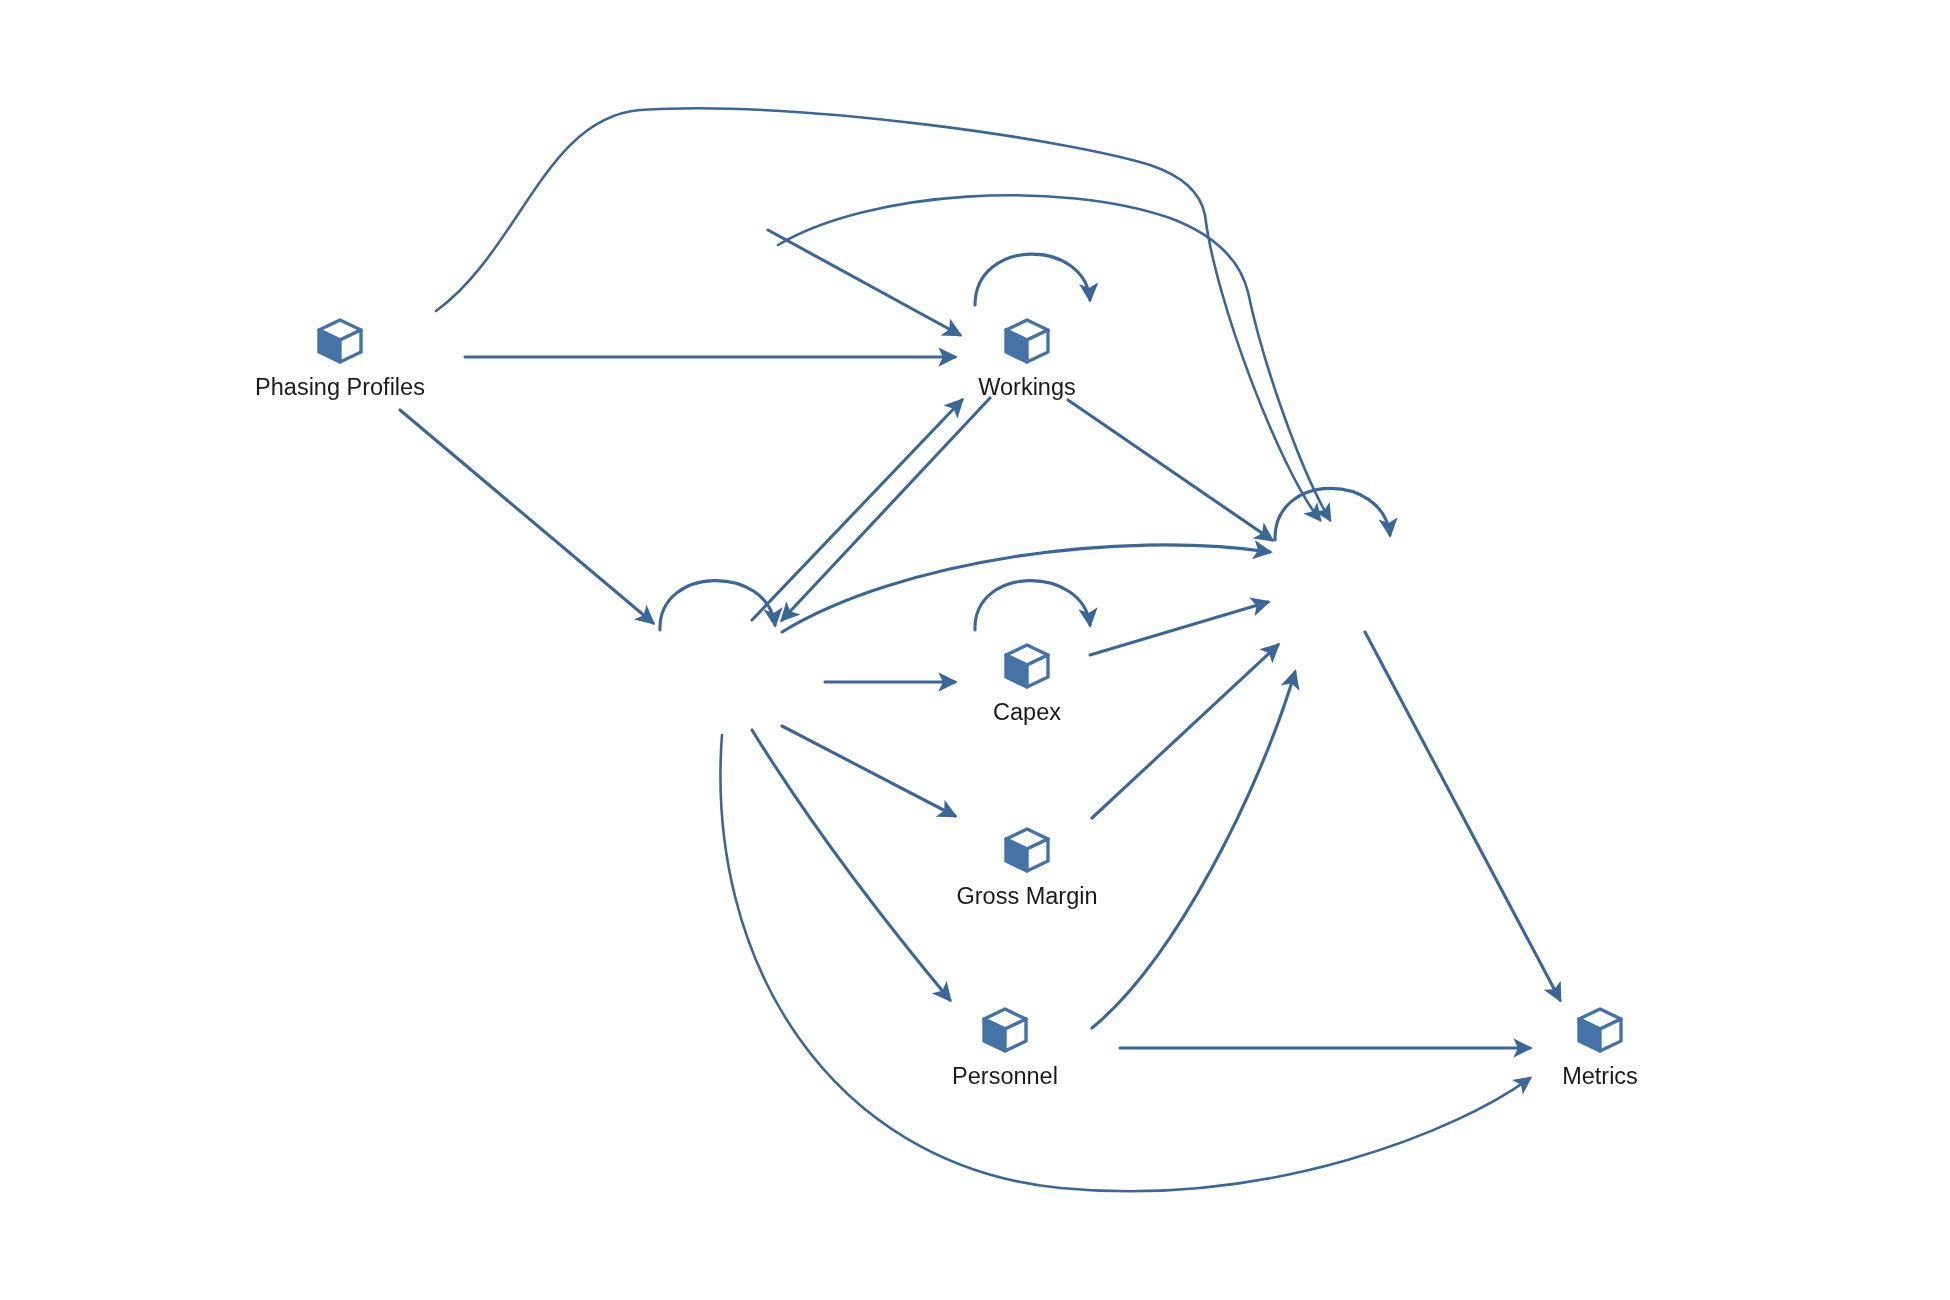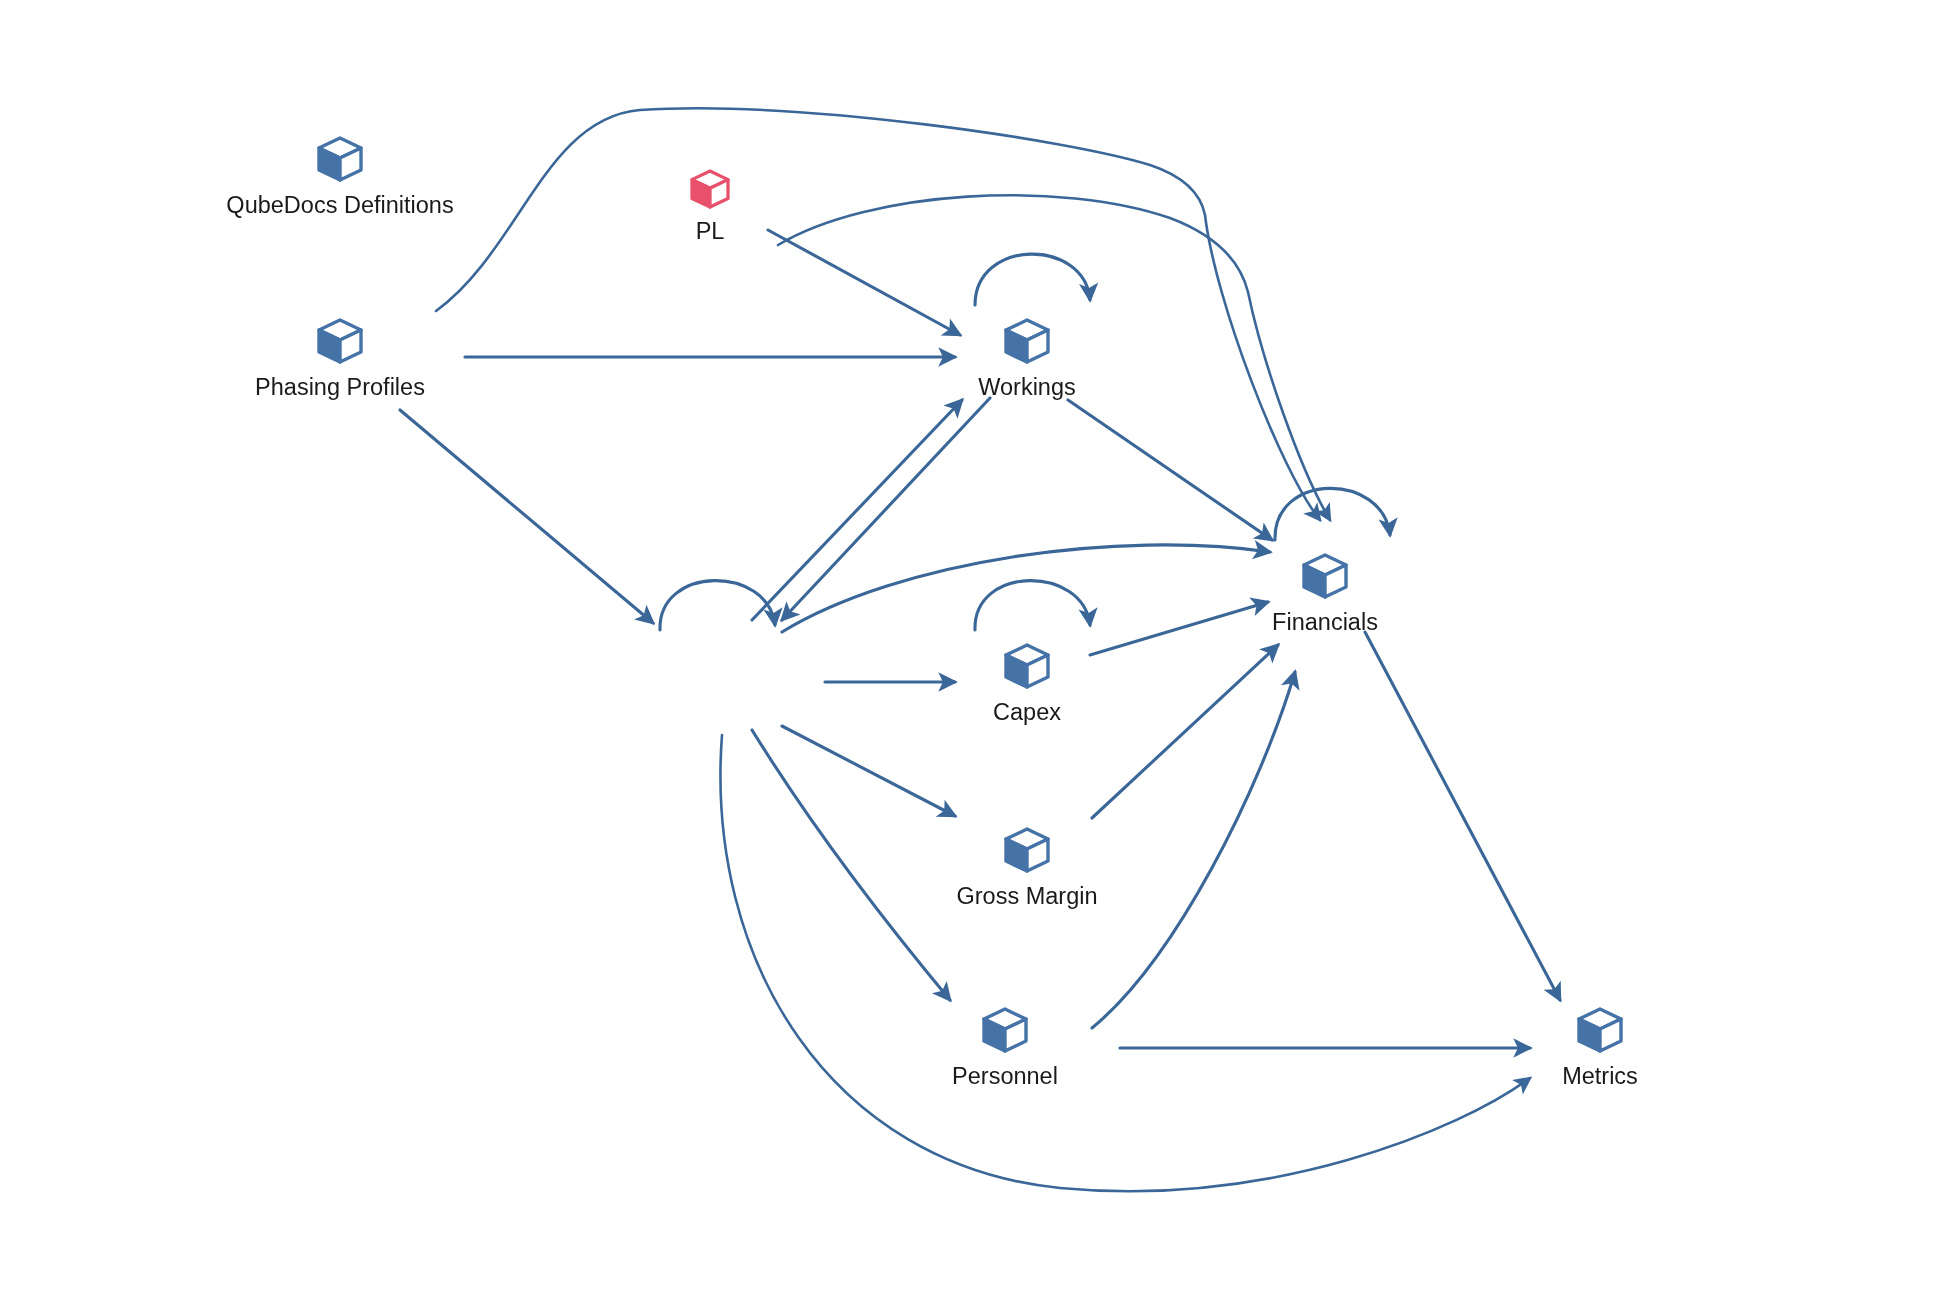--- a/index.html
+++ b/index.html
@@ -119,64 +119,40 @@
 
     <path class="edge-path" marker-end="url(#arrowhead)" d="M 1092 1028 C 1175 960 1260 790 1295 672"></path>
 
     <path class="edge-path" marker-end="url(#arrowhead)" d="M 1120 1048 L 1530 1048"></path>
 
     <path class="edge-path" marker-end="url(#arrowhead)" d="M 1275 540 C 1273 472 1383 472 1390 535"></path>
 
     <path class="edge-path" marker-end="url(#arrowhead)" d="M 1365 632 L 1560 1000"></path>
   </svg>
 
-  <div class="node" style="left:340px; top:175px;">
-    <svg class="node-icon" viewBox="0 0 56 56">
-      <path d="M28 7 L49 17 L28 27 L7 17 Z" fill="#ffffff" stroke="#4573a7" stroke-width="3.4" stroke-linejoin="round"></path>
-      <path d="M7 17 L7 39 L28 49 L28 27 Z" fill="#4573a7" stroke="#4573a7" stroke-width="3.4" stroke-linejoin="round"></path>
-      <path d="M49 17 L49 39 L28 49 L28 27 Z" fill="#ffffff" stroke="#4573a7" stroke-width="3.4" stroke-linejoin="round"></path>
-    </svg>
-    <div class="node-label">QubeDocs Definitions</div>
-  </div>
 
-  <div class="node" style="left:710px; top:205px;">
-    <svg class="node-icon" viewBox="0 0 56 56" style="width:48px;height:48px;">
-      <path d="M28 7 L49 17 L28 27 L7 17 Z" fill="#ffffff" stroke="#e8506b" stroke-width="3.8" stroke-linejoin="round"></path>
-      <path d="M7 17 L7 39 L28 49 L28 27 Z" fill="#e8506b" stroke="#e8506b" stroke-width="3.8" stroke-linejoin="round"></path>
-      <path d="M49 17 L49 39 L28 49 L28 27 Z" fill="#ffffff" stroke="#e8506b" stroke-width="3.8" stroke-linejoin="round"></path>
-    </svg>
-    <div class="node-label">PL</div>
-  </div>
 
   <div class="node" style="left:340px; top:357px;justify-content:flex-end;">
     <svg class="node-icon" viewBox="0 0 56 56">
       <path d="M28 7 L49 17 L28 27 L7 17 Z" fill="#ffffff" stroke="#4573a7" stroke-width="3.4" stroke-linejoin="round"></path>
       <path d="M7 17 L7 39 L28 49 L28 27 Z" fill="#4573a7" stroke="#4573a7" stroke-width="3.4" stroke-linejoin="round"></path>
       <path d="M49 17 L49 39 L28 49 L28 27 Z" fill="#ffffff" stroke="#4573a7" stroke-width="3.4" stroke-linejoin="round"></path>
     </svg>
     <div class="node-label">Phasing Profiles</div>
   </div>
 
   <div class="node" style="left:1027px; top:357px;">
     <svg class="node-icon" viewBox="0 0 56 56">
       <path d="M28 7 L49 17 L28 27 L7 17 Z" fill="#ffffff" stroke="#4573a7" stroke-width="3.4" stroke-linejoin="round"></path>
       <path d="M7 17 L7 39 L28 49 L28 27 Z" fill="#4573a7" stroke="#4573a7" stroke-width="3.4" stroke-linejoin="round"></path>
       <path d="M49 17 L49 39 L28 49 L28 27 Z" fill="#ffffff" stroke="#4573a7" stroke-width="3.4" stroke-linejoin="round"></path>
     </svg>
     <div class="node-label">Workings</div>
   </div>
 
-  <div class="node" style="left:1325px; top:592px;">
-    <svg class="node-icon" viewBox="0 0 56 56">
-      <path d="M28 7 L49 17 L28 27 L7 17 Z" fill="#ffffff" stroke="#4573a7" stroke-width="3.4" stroke-linejoin="round"></path>
-      <path d="M7 17 L7 39 L28 49 L28 27 Z" fill="#4573a7" stroke="#4573a7" stroke-width="3.4" stroke-linejoin="round"></path>
-      <path d="M49 17 L49 39 L28 49 L28 27 Z" fill="#ffffff" stroke="#4573a7" stroke-width="3.4" stroke-linejoin="round"></path>
-    </svg>
-    <div class="node-label">Financials</div>
-  </div>
 
 
   <div class="node" style="left:1027px; top:866px;">
     <svg class="node-icon" viewBox="0 0 56 56">
       <path d="M28 7 L49 17 L28 27 L7 17 Z" fill="#ffffff" stroke="#4573a7" stroke-width="3.4" stroke-linejoin="round"></path>
       <path d="M7 17 L7 39 L28 49 L28 27 Z" fill="#4573a7" stroke="#4573a7" stroke-width="3.4" stroke-linejoin="round"></path>
       <path d="M49 17 L49 39 L28 49 L28 27 Z" fill="#ffffff" stroke="#4573a7" stroke-width="3.4" stroke-linejoin="round"></path>
     </svg>
     <div class="node-label">Gross Margin</div>
   </div>

